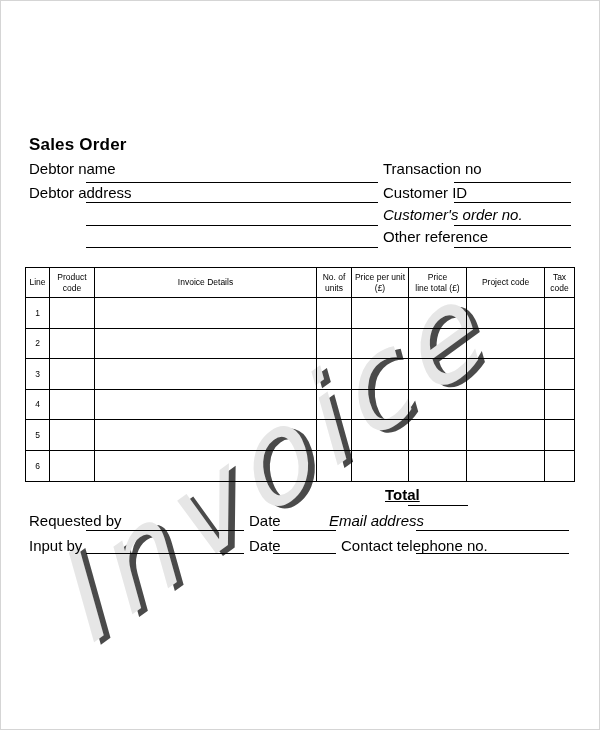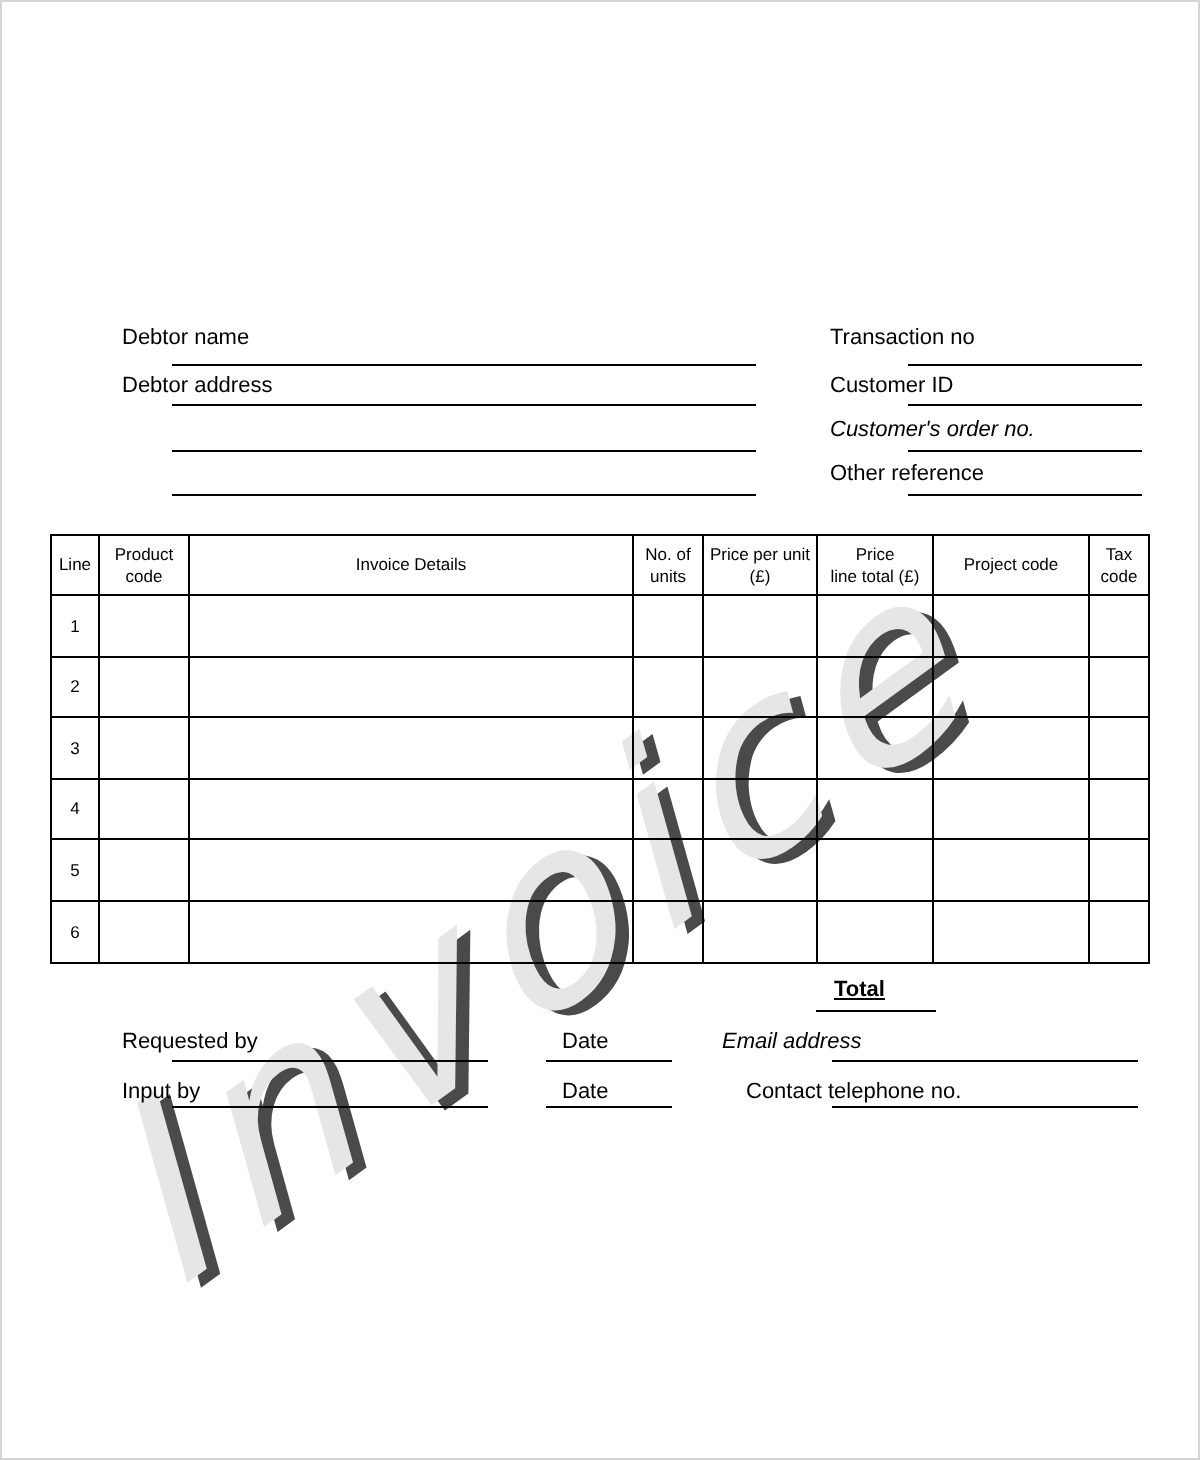--- a/index.html
+++ b/index.html
@@ -15,21 +15,21 @@
     line-height:160px; text-align:center;
     transform:rotate(-36deg) skewX(-10deg); transform-origin:50% 50%;
     font-family:"DejaVu Sans", sans-serif; font-style:italic;
     font-size:120px; letter-spacing:11px; white-space:nowrap;
     color:var(--wm-fill,#e6e6e6);
     text-shadow:5px 6px 0 var(--wm-shadow,#4a4a4a);
     z-index:0; pointer-events:none;
   }
   .layer { position:absolute; inset:0; z-index:1; }
   .title { position:absolute; left:28px; top:134px; font-size:17px; font-weight:bold; letter-spacing:0.2px; }
-  .lbl { position:absolute; font-size:11px; line-height:10px; white-space:nowrap;margin-left:32px; }
+  .lbl { position:absolute; font-size:15px; line-height:10px; white-space:nowrap; }
   .lbl.b { font-weight:bold;text-decoration:underline; }
   .fline { position:absolute; height:0; border-bottom:1.2px solid #000; }
   table.order {
     position:absolute; left:24px; top:266px; width:549px;
     border-collapse:collapse; table-layout:fixed; background:transparent;padding-left:39px;
   }
   table.order th, table.order td {
     border:1.2px solid #000; padding:0;
     font-size:8.5px; font-weight:normal; line-height:1.2;
     text-align:center; vertical-align:middle; white-space:pre-line;
@@ -41,20 +41,21 @@
 </style>
 </head>
 <body>
 
 <div class="page">
 
   <div class="watermark">Invoice</div>
 
   <div class="layer">
 
+    <div class="title">Sales Order</div>
 
     <span class="lbl" style="left:28px; top:163px;">Debtor name</span>
     <div class="fline" style="left:85px; top:181px; width:292px;"></div>
 
     <span class="lbl" style="left:28px; top:187px;">Debtor address</span>
     <div class="fline" style="left:85px; top:201px; width:292px;"></div>
     <div class="fline" style="left:85px; top:224px; width:292px;"></div>
     <div class="fline" style="left:85px; top:246px; width:292px;"></div>
 
     <span class="lbl" style="left:382px; top:163px;">Transaction no</span>

